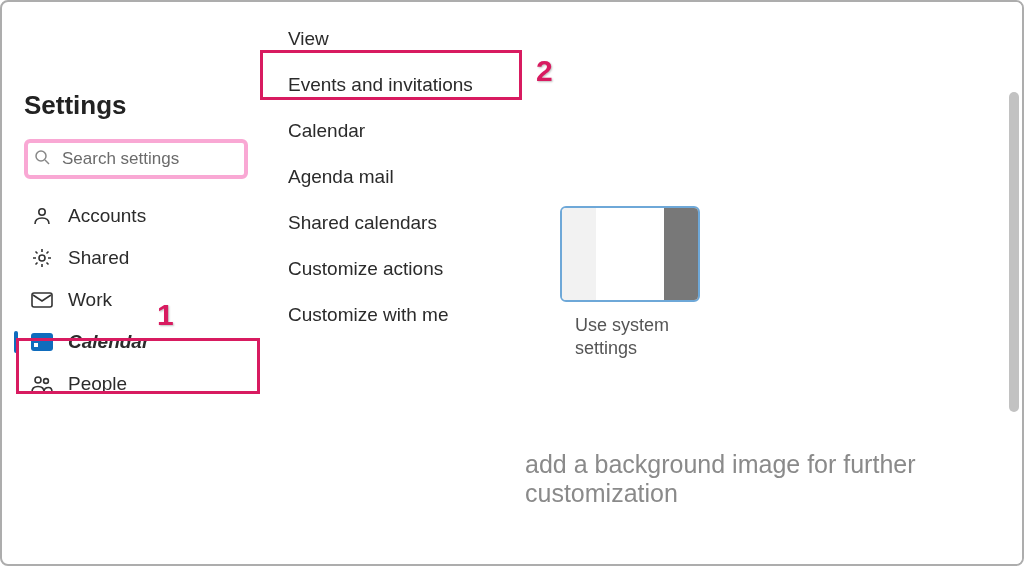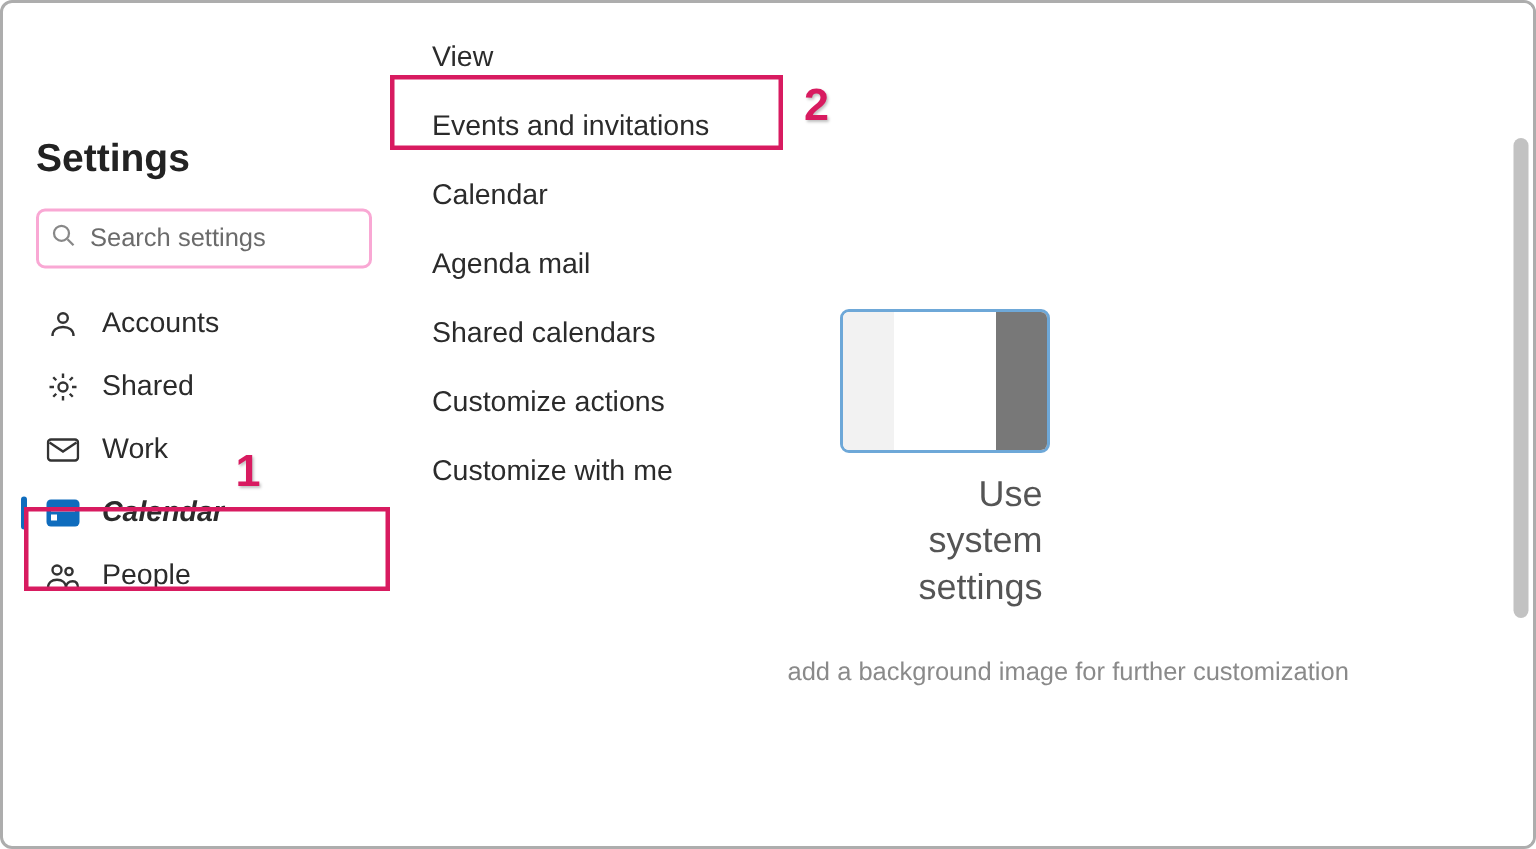--- a/index.html
+++ b/index.html
@@ -12,21 +12,21 @@
   .tb-max { width:14px; height:14px; border:1.5px solid #555; border-radius:2px; display:inline-block;}
   .tb-close { font-size: 26px; color:#444; font-weight:200;}
   .tb-close2 { position:absolute; right:0; top:-2px; color:#888; font-size:20px;}
 
   .panel { display:flex; height:100%; }
 
   
   .sidebar { width: 258px; height:100%; padding: 0 0 0 0; position:relative; }
   .sidebar h1 { font-size: 26px; font-weight:600; color:#222; padding: 88px 0 18px 22px; }
   .search-wrap { margin: 0 12px 10px 22px; position:relative; }
-  .search-input { width: 100%; height: 40px; border: 2px solid #f9a8d4; border-radius: 6px; padding: 0 12px 0 34px; font-size: 17px; color:#333; background:#fff;}
+  .search-input { width: 100%; height: 40px; border: 4px solid #f9a8d4; border-radius: 6px; padding: 0 12px 0 34px; font-size: 17px; color:#333; background:#fff;}
   .search-input::placeholder { color:#6b6b6b; }
   .search-icon { position:absolute; left:10px; top:50%; transform:translateY(-50%); color:#888; }
   .nav { list-style:none; padding: 6px 0 0 0;}
   .nav li { display:flex; align-items:center; gap:14px; padding: 10px 0 10px 28px; font-size: 19px; color:#2b2b2b; position:relative; }
   .nav li.selected { font-weight:600;font-style:italic; }
   .nav li.selected::before { content:""; position:absolute; left:12px; top:10px; bottom:10px; width:4px; background:#0f6cbd; border-radius:2px;}
   .nav .icon { width:24px; display:flex; justify-content:center; color:#333;}
   .cal-icon-bg { width:22px; height:18px; background:#0f6cbd; border-radius:3px; position:relative;}
   .cal-icon-bg::before { content:""; position:absolute; left:3px; right:3px; top:5px; height:3px; background:#fff;}
   .cal-icon-bg::after { content:""; position:absolute; left:3px; top:10px; width:4px; height:4px; background:#fff;}
@@ -36,22 +36,22 @@
   .subnav ul { list-style:none;}
   .subnav li { padding: 12px 0 12px 28px; font-size: 19px; color:#2b2b2b;}
 
   
   .content { flex:1; position:relative; background:#fff; }
   .content .scrollbar { position:absolute; right:3px; top:90px; width:10px; height:320px; background:#c2c2c2; border-radius:6px;}
   .theme-tile { position:absolute; left: 35px; top: 204px; width:140px; height:96px; border:2px solid #6ea8d8; border-radius:6px; background:#fff; overflow:hidden; display:flex;}
   .theme-tile .a{width:25%; background:#f2f2f2;}
   .theme-tile .b{width:50%; background:#fff;}
   .theme-tile .c{width:25%; background:#787878;}
-  .theme-label { position:absolute; left: 50px; top: 312px; width:120px; text-align:right; font-size:24px; color:#555; line-height:1.3;}
-  .bottom-text { position:absolute; left: 0; top: 436px; width:100%; font-size:17px; color:#8a8a8a; }
+  .theme-label { position:absolute; left: 50px; top: 312px; width:120px; text-align:left; font-size:18px; color:#555; line-height:1.3;}
+  .bottom-text { position:absolute; left: 0; top: 448px; width:100%; font-size:25px; color:#8a8a8a; }
 
   
   .annot { position:absolute; border:3px solid #d81b60; }
   .annot-num { position:absolute; color:#d81b60; font-weight:700; font-size:30px; text-shadow:1px 1px 2px rgba(0,0,0,.25);}
 </style>
 </head>
 <body>
 
 <div class="window">
 

